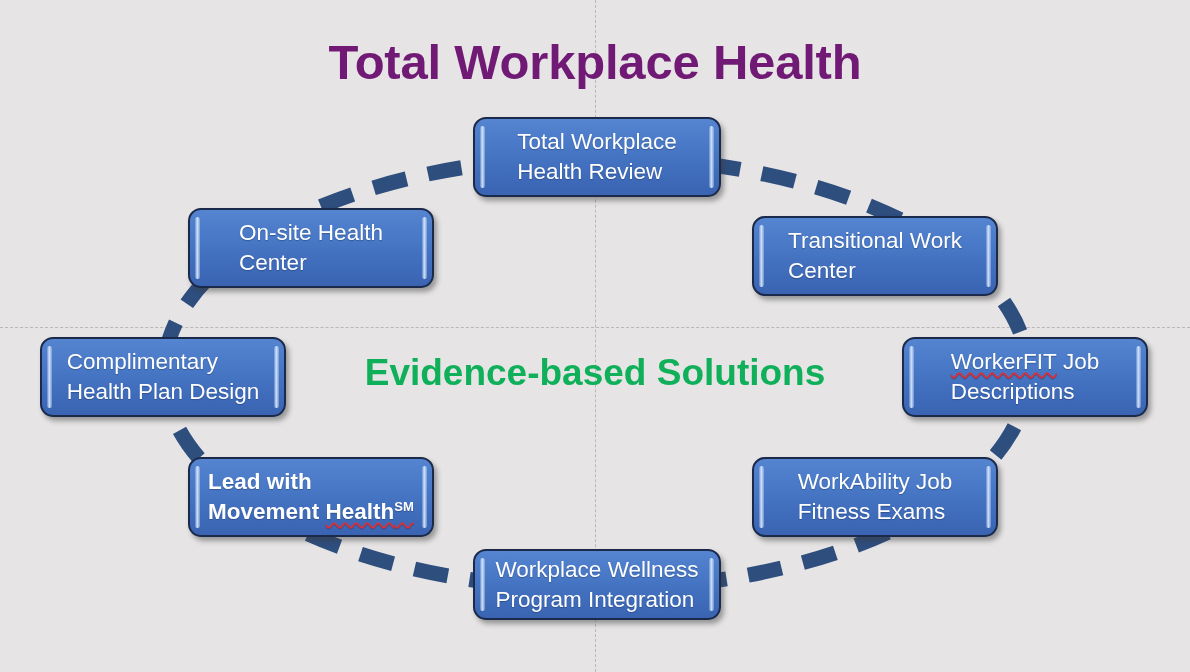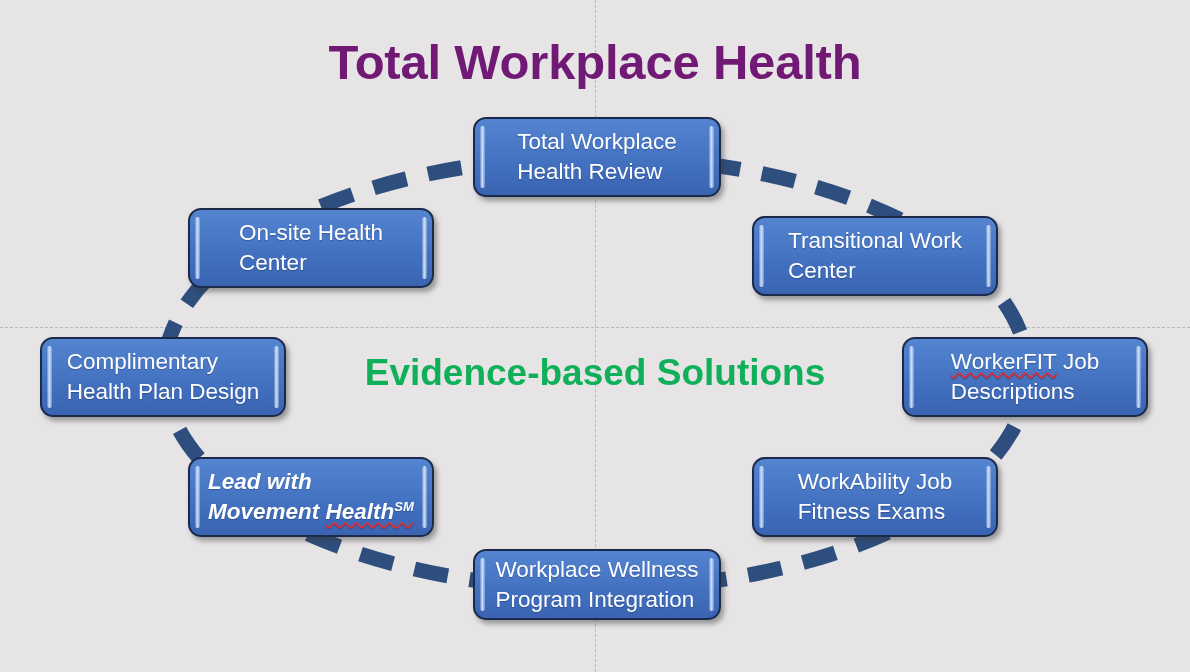--- a/index.html
+++ b/index.html
@@ -108,21 +108,20 @@
   .node::before { left: 5px; }
   .node::after  { right: 5px; }
 
   .node .label {
     position: relative;
     z-index: 2;
     padding: 0 12px;
   }
 
   .node.italic .label {
-    font-style: italic;
     font-weight: bold;
   }
 
   
   .squiggle {
     position: relative;
     display: inline-block;
     text-decoration-line: underline;
     text-decoration-style: wavy;
     text-decoration-color: #d6303a;

